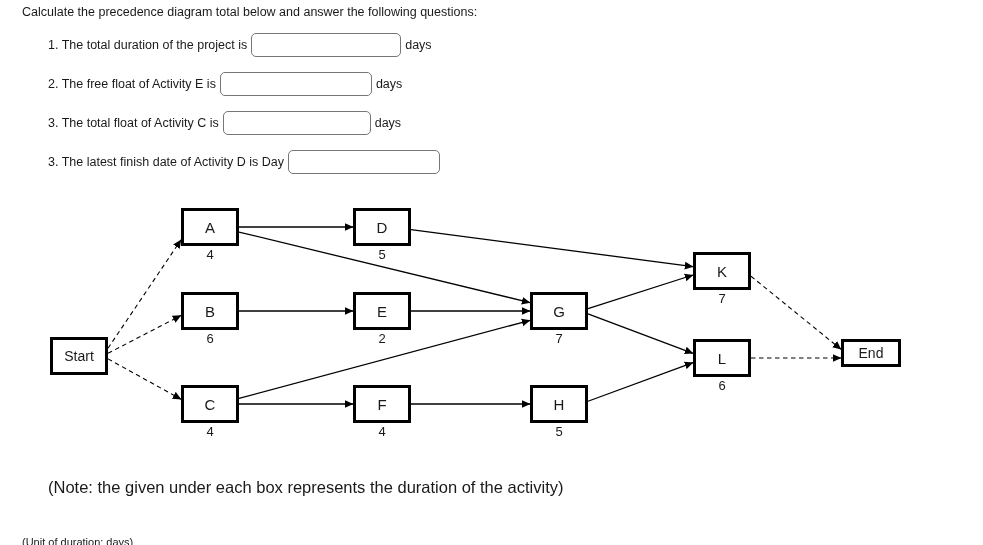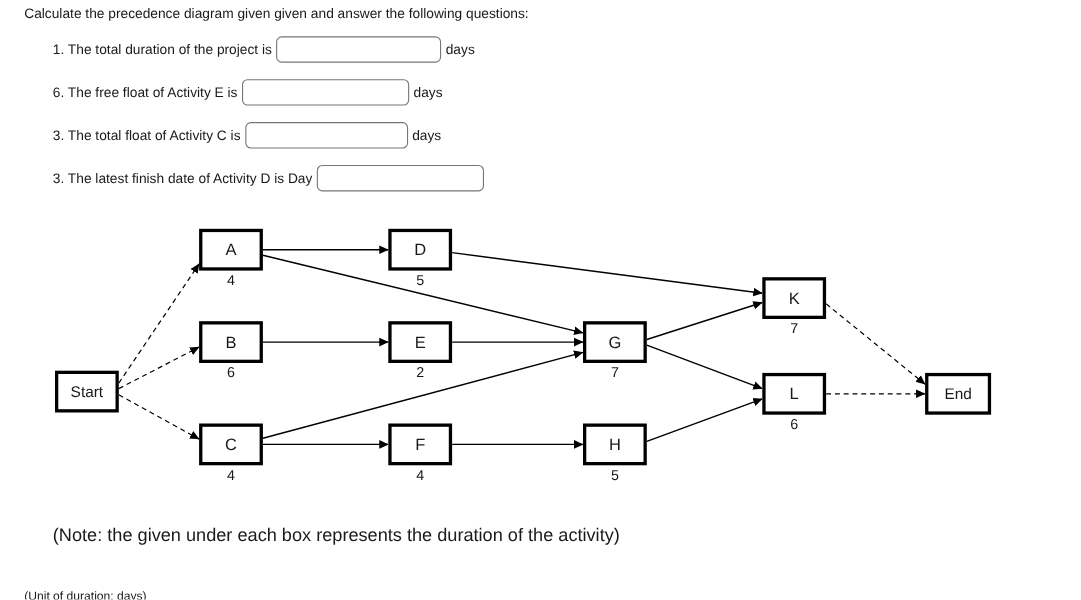--- a/index.html
+++ b/index.html
@@ -96,30 +96,30 @@
     top: 513px;
     font-size: 11px;
     white-space: nowrap;
     margin-top: 23px;
   }
   svg.edges { position: absolute; left: 0; top: 0; width: 983px; height: 250px; z-index: 1; }
 </style>
 </head>
 <body>
 
-<div class="prompt">Calculate the precedence diagram given given and answer the following questions:</div>
+<div class="prompt">Calculate the precedence diagram total below and answer the following questions:</div>
 
 <div class="qrow" id="q1">
   <span class="qtext">1. The total duration of the project is</span>
   <input class="ansbox" type="text" value="" style="">
   <span class="qunit">days</span>
 </div>
 
 <div class="qrow" id="q2">
-  <span class="qtext">6. The free float of Activity E is</span>
+  <span class="qtext">2. The free float of Activity E is</span>
   <input class="ansbox" type="text" value="" style="">
   <span class="qunit">days</span>
 </div>
 
 <div class="qrow" id="q3">
   <span class="qtext">3. The total float of Activity C is</span>
   <input class="ansbox" type="text" value="" style="">
   <span class="qunit">days</span>
 </div>
 
@@ -192,20 +192,20 @@
       </div>
       <div class="dur" style="left: 549px; top: 234px;">5</div>
       <div class="node act" style="left: 693px; top: 62px; width: 58px; height: 38px;">
         <span>K</span>
       </div>
       <div class="dur" style="left: 712px; top: 101px;">7</div>
       <div class="node act" style="left: 693px; top: 149px; width: 58px; height: 38px;">
         <span>L</span>
       </div>
       <div class="dur" style="left: 712px; top: 188px;">6</div>
-      <div class="node term end" style="left: 841px; top: 149px; width: 60px; height: 38px;">
+      <div class="node term end" style="left: 841px; top: 149px; width: 60px; height: 28px;">
         <span>End</span>
       </div>
     </div>
 </div>
 
 <div class="note">(Note: the given under each box represents the duration of the activity)</div>
 <div class="unit">(Unit of duration: days)</div>
 
 </body></html>

